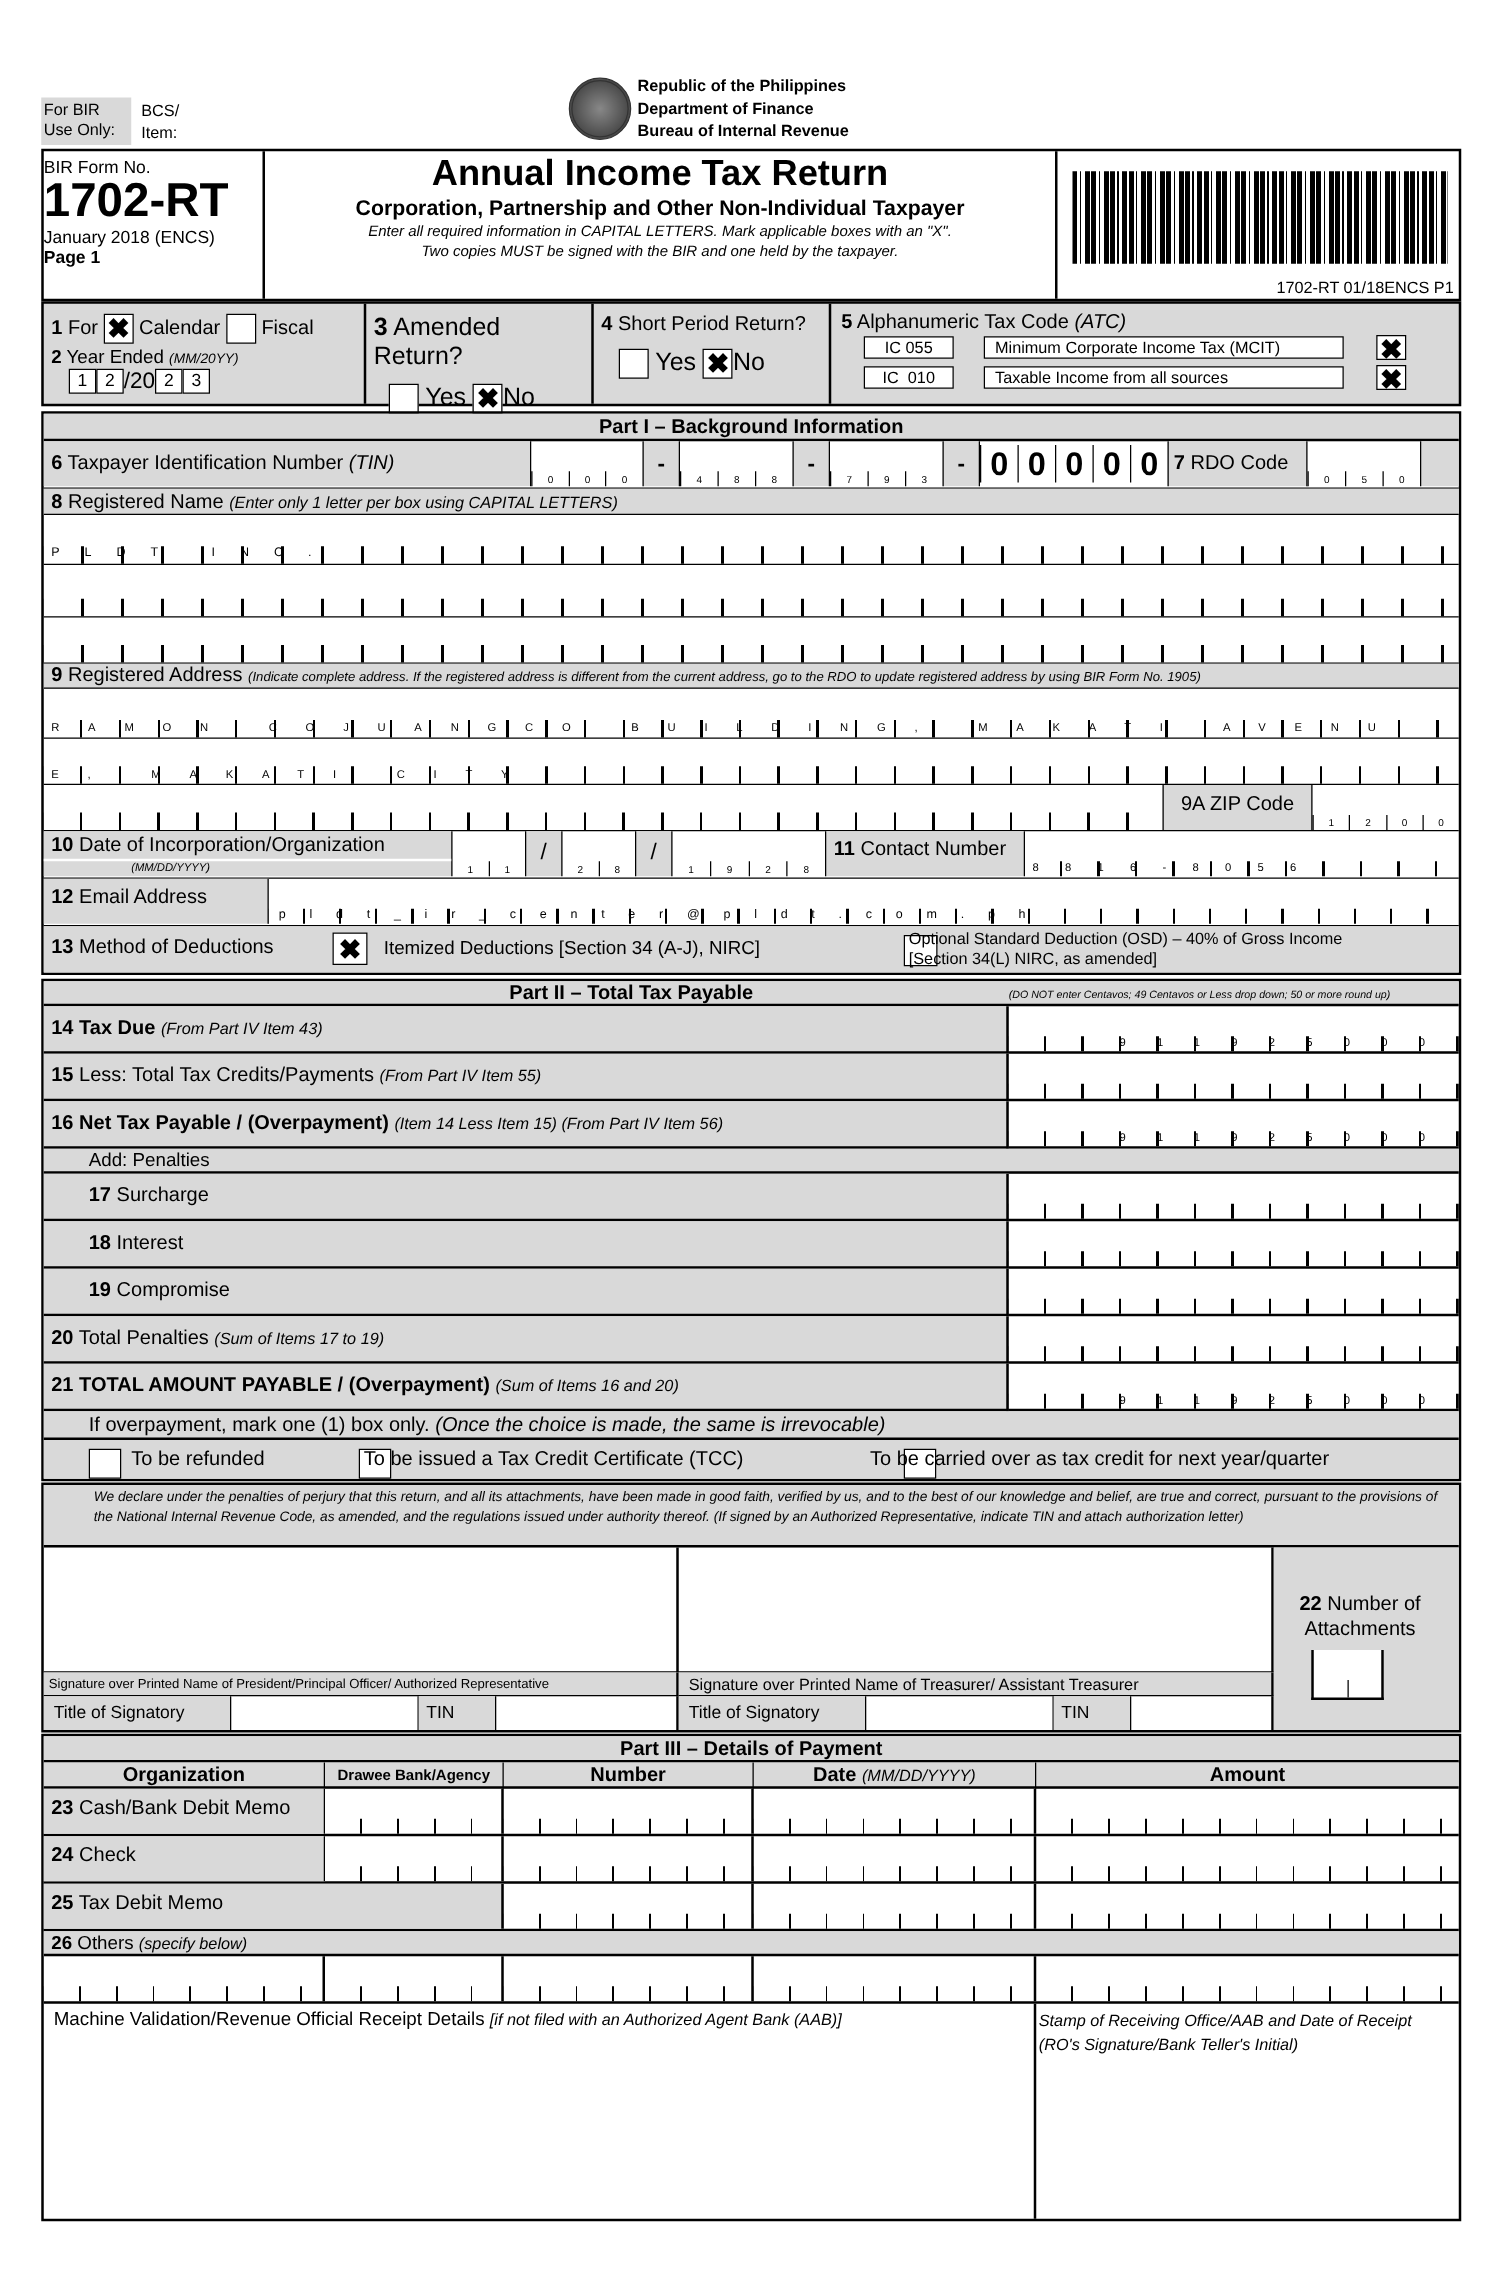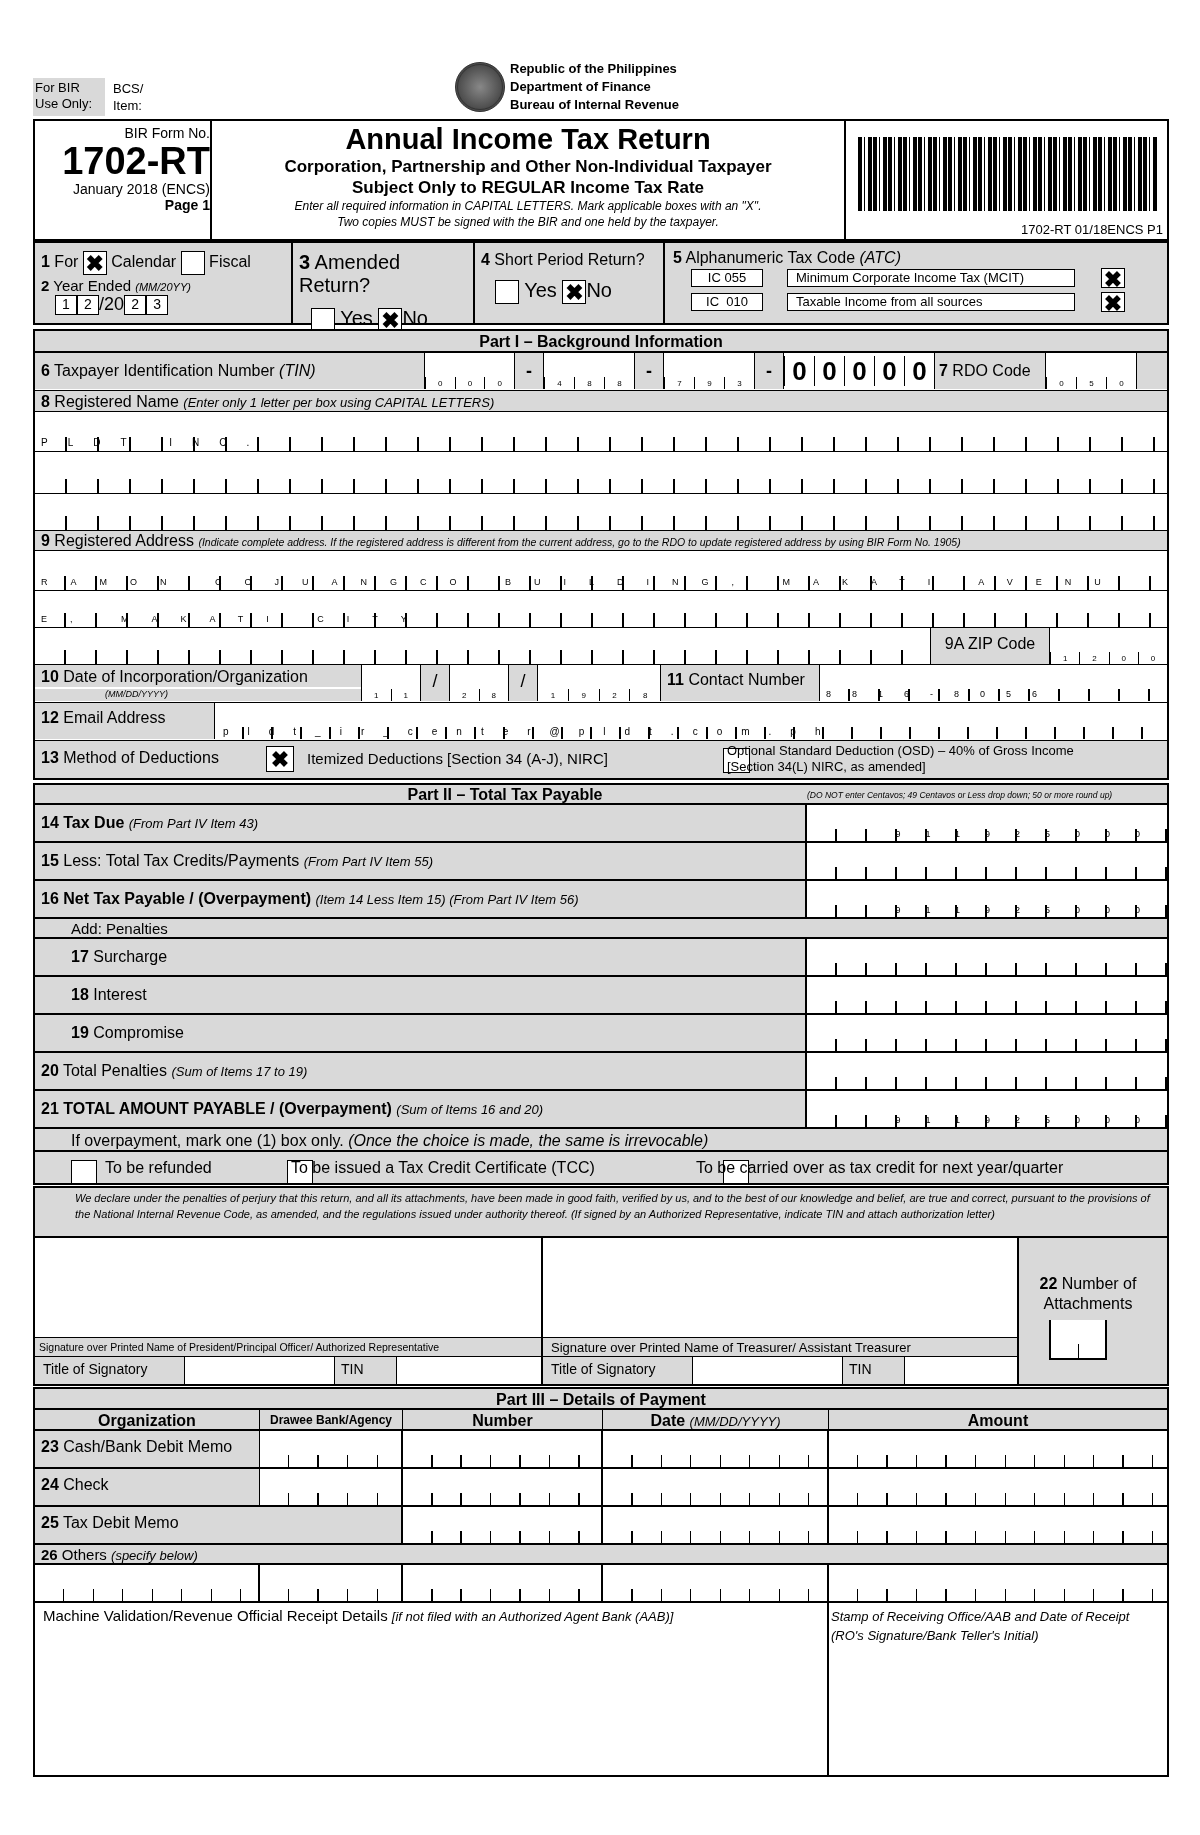--- a/index.html
+++ b/index.html
@@ -30,30 +30,29 @@
   <div>Item:</div>
 </div>
 <div class="abs" style="left:455px;top:62px;width:50px;height:50px;border-radius:50%;border:3px double #333;background:radial-gradient(#888,#333)"></div>
 <div class="abs b" style="left:510px;top:60px;width:220px;font-size:13px;line-height:18px;text-align:left">
   <div>Republic of the Philippines</div>
   <div>Department of Finance</div>
   <div>Bureau of Internal Revenue</div>
 </div>
 
 <div class="abs box" style="left:33px;top:119px;width:1136px;height:122px">
-  <div class="abs" style="left:0;top:0;width:177px;height:118px;border-right:2px solid #000;text-align:right">
+  <div class="abs" style="left:0;top:0;width:177px;height:118px;border-right:2px solid #000;text-align:left">
     <div style="font-size:14px;margin-top:4px">BIR Form No.</div>
     <div class="b" style="font-size:38px;line-height:40px">1702-RT</div>
     <div style="font-size:14px">January 2018 (ENCS)</div>
     <div class="b" style="font-size:14px">Page 1</div>
   </div>
   <div class="abs" style="left:177px;top:0;width:632px;height:118px;text-align:center">
     <div class="b" style="font-size:29px;line-height:34px;margin-top:1px">Annual Income Tax Return</div>
     <div class="b" style="font-size:17px;line-height:21px">Corporation, Partnership and Other Non-Individual Taxpayer</div>
-    <div class="b" style="font-size:17px;line-height:21px">Subject Only to REGULAR Income Tax Rate</div>
     <div class="i" style="font-size:12px;line-height:16px">Enter all required information in CAPITAL LETTERS. Mark applicable boxes with an "X".</div>
     <div class="i" style="font-size:12px;line-height:16px">Two copies MUST be signed with the BIR and one held by the taxpayer.</div>
   </div>
   <div class="abs" style="left:809px;top:0;width:323px;height:118px;border-left:2px solid #000">
     <div class="abs" style="left:12px;top:16px;width:300px;height:74px;background:repeating-linear-gradient(90deg,#000 0 4px,#fff 4px 6px,#000 6px 7px,#fff 7px 10px,#000 10px 14px,#fff 14px 15px)"></div>
     <div class="abs" style="right:4px;bottom:2px;font-size:13px">1702-RT 01/18ENCS P1</div>
   </div>
 </div>
 
 <div class="abs box gray" style="left:33px;top:241px;width:1136px;height:84px">

